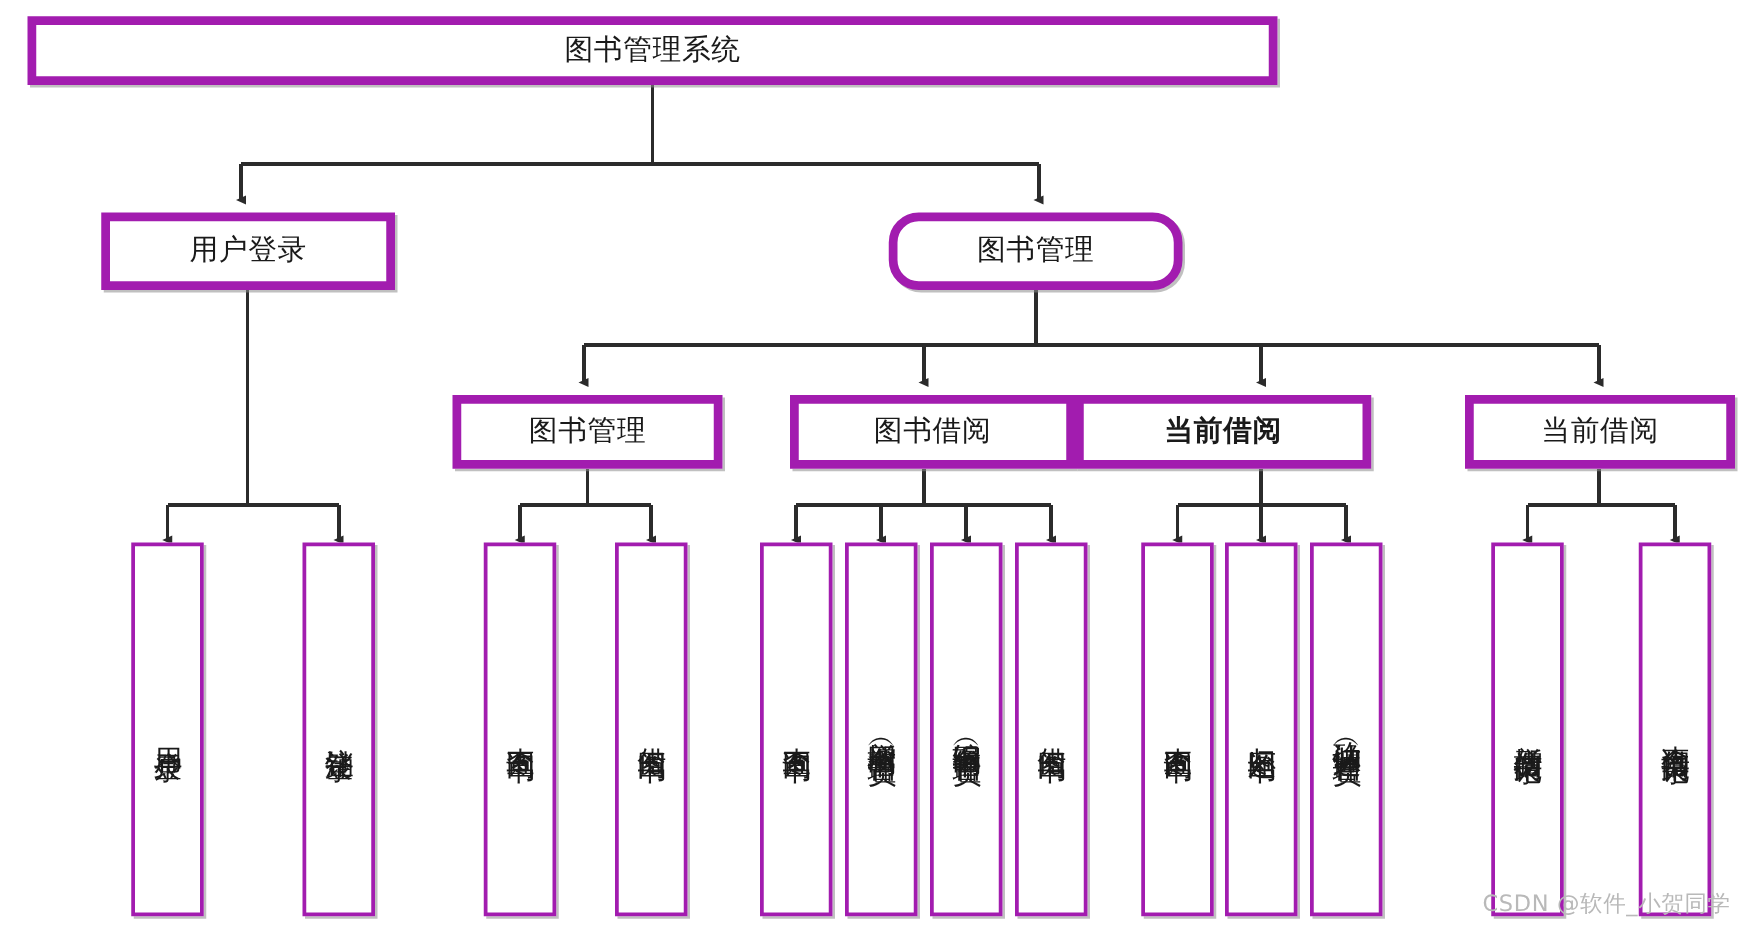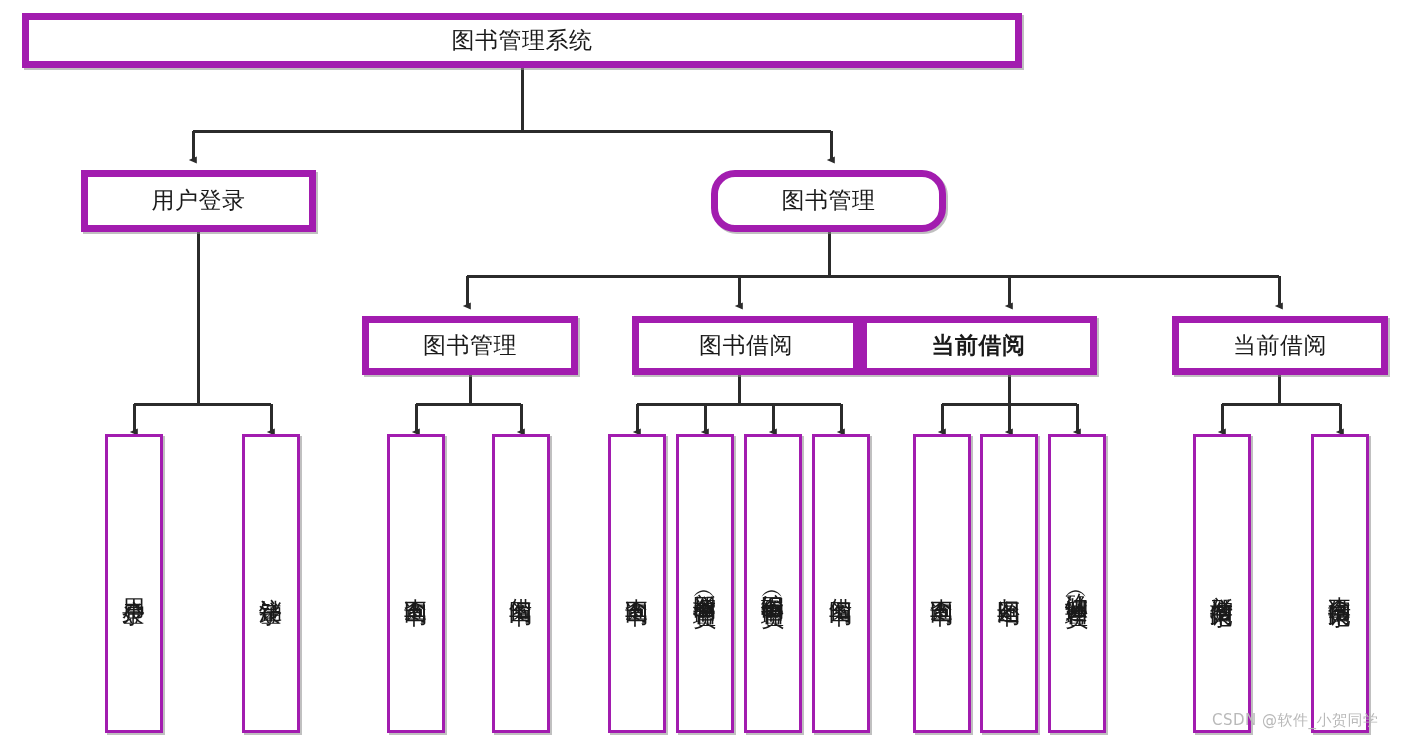--- a/index.html
+++ b/index.html
@@ -57,23 +57,23 @@
     position: absolute;
     left: 0;
     top: 0;
     width: 1405px;
     height: 747px;
     pointer-events: none;
   }
   
   #watermark {
     position: absolute;
-    left: 1212px;
+    left: 1186px;
     top: 711px;
-    font-size: 15px;
+    font-size: 18px;
     color: #b9b9b9;
     white-space: nowrap;
     letter-spacing: 0.5px;
   }
 </style>
 </head>
 <body>
 
 <div id="canvas">
 

